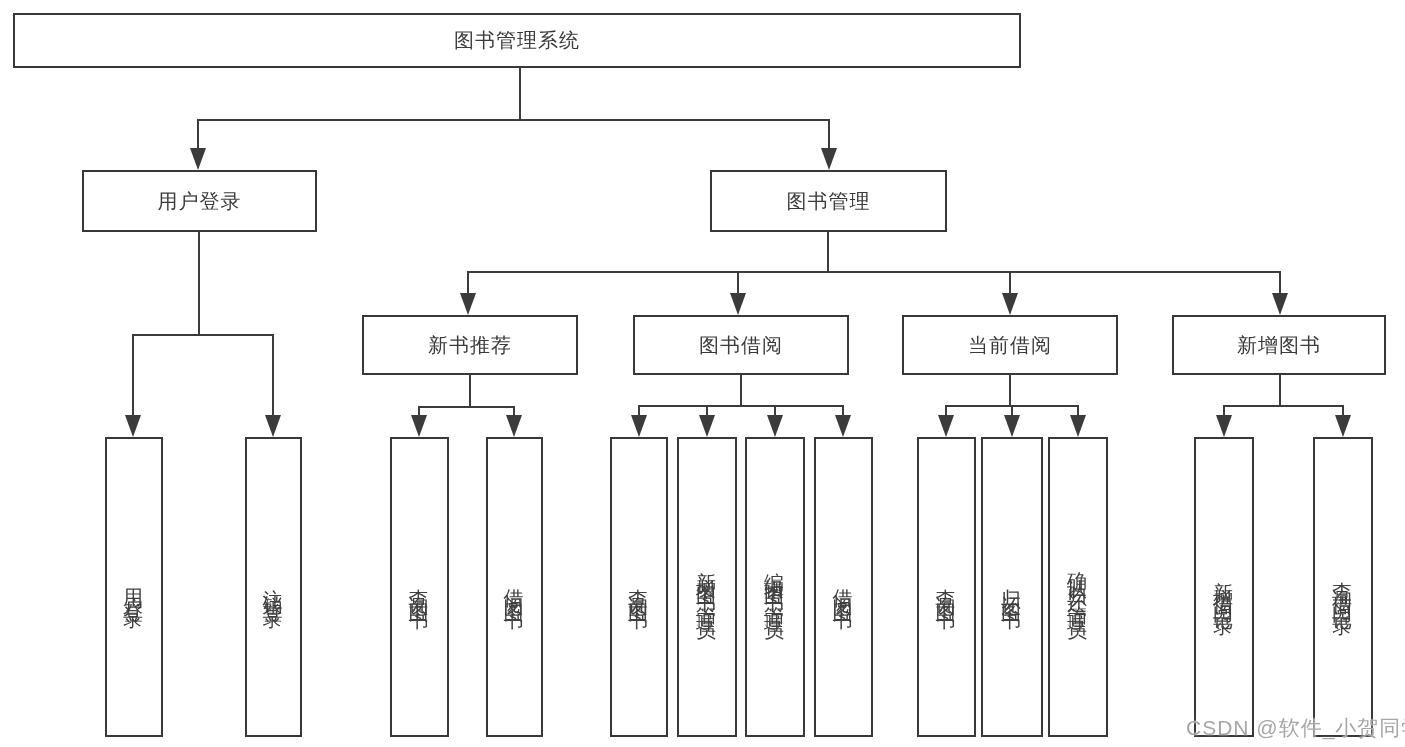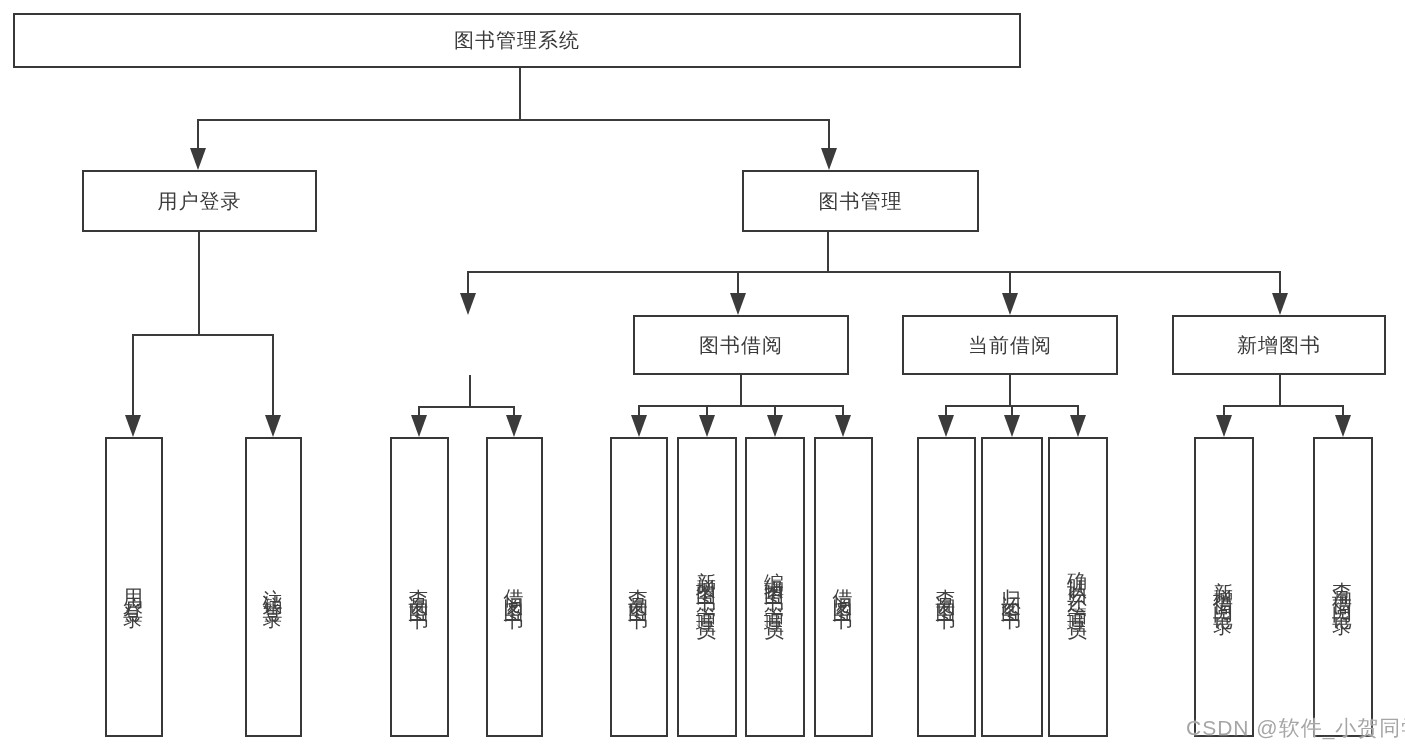--- a/index.html
+++ b/index.html
@@ -69,21 +69,21 @@
   <div class="vl" style="left:519px; top:68px; height:52px;"></div>
   <div class="hl" style="left:197px; top:119px; width:633px;"></div>
   <div class="vl" style="left:197px; top:120px; height:30px;"></div>
   <div class="arrow" style="left:190px; top:148px;"></div>
   <div class="vl" style="left:828px; top:120px; height:30px;"></div>
   <div class="arrow" style="left:821px; top:148px;"></div>
 
   <div class="box" style="left:82px; top:170px; width:235px; height:62px;">
     <span>用户登录</span>
   </div>
-  <div class="box" style="left:710px; top:170px; width:237px; height:62px;margin-left:32px;">
+  <div class="box" style="left:710px; top:170px; width:237px; height:62px;">
     <span>图书管理</span>
   </div>
 
   <div class="vl" style="left:198px; top:232px; height:103px;"></div>
   <div class="hl" style="left:132px; top:334px; width:142px;"></div>
   <div class="vl" style="left:132px; top:335px; height:82px;"></div>
   <div class="arrow" style="left:125px; top:415px;"></div>
   <div class="vl" style="left:272px; top:335px; height:82px;"></div>
   <div class="arrow" style="left:265px; top:415px;"></div>
 
@@ -91,20 +91,23 @@
   <div class="hl" style="left:467px; top:271px; width:814px;"></div>
   <div class="vl" style="left:467px; top:272px; height:23px;"></div>
   <div class="arrow" style="left:460px; top:293px;"></div>
   <div class="vl" style="left:737px; top:272px; height:23px;"></div>
   <div class="arrow" style="left:730px; top:293px;"></div>
   <div class="vl" style="left:1009px; top:272px; height:23px;"></div>
   <div class="arrow" style="left:1002px; top:293px;"></div>
   <div class="vl" style="left:1279px; top:272px; height:23px;"></div>
   <div class="arrow" style="left:1272px; top:293px;"></div>
 
+  <div class="box" style="left:362px; top:315px; width:216px; height:60px;">
+    <span>新书推荐</span>
+  </div>
   <div class="box" style="left:633px; top:315px; width:216px; height:60px;">
     <span>图书借阅</span>
   </div>
   <div class="box" style="left:902px; top:315px; width:216px; height:60px;">
     <span>当前借阅</span>
   </div>
   <div class="box" style="left:1172px; top:315px; width:214px; height:60px;">
     <span>新增图书</span>
   </div>
 

